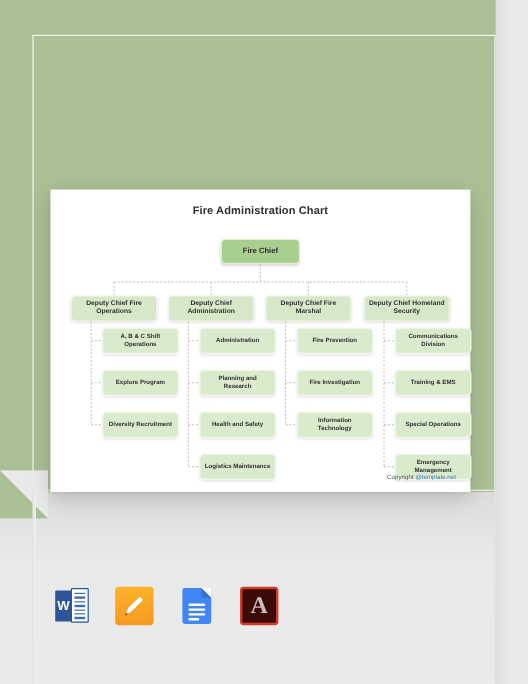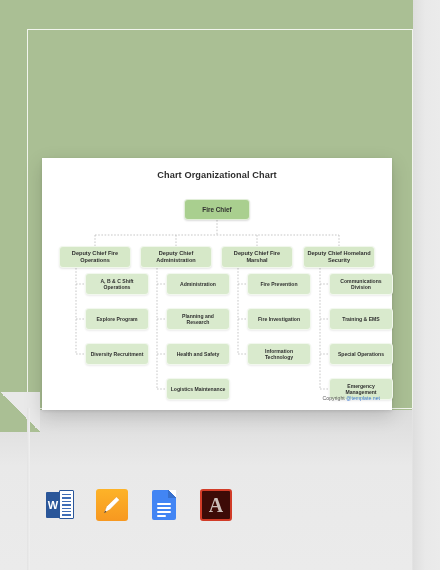--- a/index.html
+++ b/index.html
@@ -249,21 +249,21 @@
   </div>
 
   <div id="lower-gradient"></div>
   <div id="fold-diagonal"></div>
   <div id="page-seam-left"></div>
   <div id="page-seam-right"></div>
   <div id="page-shadow-right"></div>
 
   <div id="doc-card">
 
-    <div id="doc-title">Chart Organizational Chart</div>
+    <div id="doc-title">Fire Administration Chart</div>
 
     <div id="chart">
       <svg id="connectors" viewBox="0 0 350 252" preserveAspectRatio="none">
         <g stroke="#b9b9b9" stroke-width="0.8" fill="none" stroke-dasharray="1.6 1.6">
 
           <line x1="175" y1="62" x2="175" y2="77"></line>
 
           <line x1="53" y1="77" x2="297" y2="77"></line>
 
           <line x1="53" y1="77" x2="53" y2="88"></line>

